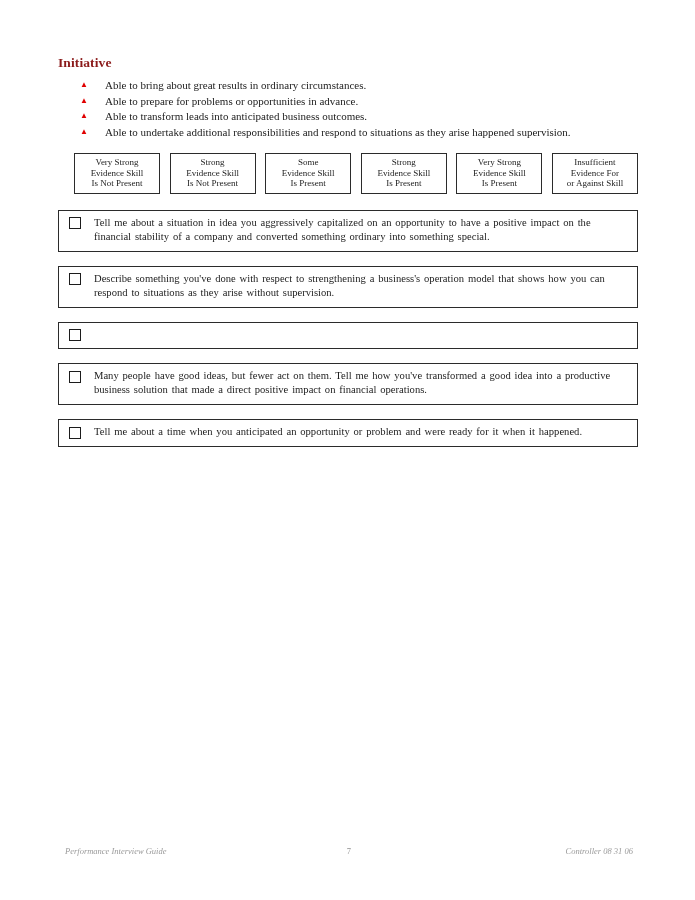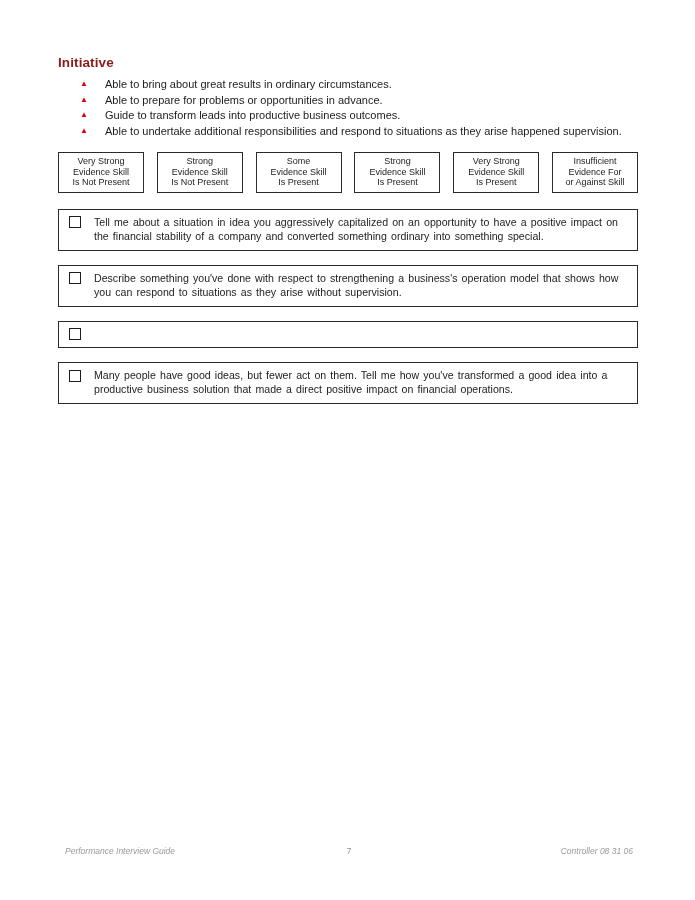--- a/index.html
+++ b/index.html
@@ -5,21 +5,21 @@
   html, body {
     margin: 0;
     padding: 0;
     background: #ffffff;
   }
   .page {
     position: relative;
     width: 695px;
     height: 900px;
     background: #ffffff;
-    font-family: Liberation Sans, sans-serif;
+    font-family: Liberation Serif, serif;
     color: #1c1c1c;
     overflow: hidden;
   }
   .content {
     position: absolute;
     left: 58px;
     top: 55px;
     width: 580px;
   }
   .section-title {
@@ -48,21 +48,21 @@
     width: 10px;
     flex: 0 0 10px;
     margin-right: 15px;
   }
   .bullet-text {
     flex: 1;
   }
   .rating-row {
     display: flex;
     justify-content: space-between;
-    margin: 14px 0 16px 0;
+    margin: 14px 0 16px 16px;
   }
   .rating-box {
     width: 82px;
     border: 1.5px solid #2b2b2b;
     padding: 3px 1px 4px 1px;
     text-align: center;
     font-size: 9px;
     line-height: 10.5px;
     background: #ffffff;
   }
@@ -117,21 +117,21 @@
       <div class="bullet-item">
         <span class="bullet-marker">▲</span>
         <span class="bullet-text">Able to bring about great results in ordinary circumstances.</span>
       </div>
       <div class="bullet-item">
         <span class="bullet-marker">▲</span>
         <span class="bullet-text">Able to prepare for problems or opportunities in advance.</span>
       </div>
       <div class="bullet-item">
         <span class="bullet-marker">▲</span>
-        <span class="bullet-text">Guide to transform leads into productive business outcomes.</span>
+        <span class="bullet-text">Able to transform leads into anticipated business outcomes.</span>
       </div>
       <div class="bullet-item">
         <span class="bullet-marker">▲</span>
         <span class="bullet-text">Able to undertake additional responsibilities and respond to situations as they arise happened supervision.</span>
       </div>
     </div>
 
     <div class="rating-row">
       <div class="rating-box">
         <div>Very Strong</div>
@@ -178,20 +178,24 @@
     <div class="question-box">
       <span class="checkbox"></span>
     </div>
 
 
     <div class="question-box">
       <span class="checkbox"></span>
       <div class="question-text">Many people have good ideas, but fewer act on them. Tell me how you've transformed a good idea into a productive business solution that made a direct positive impact on financial operations.</div>
     </div>
 
+    <div class="question-box">
+      <span class="checkbox"></span>
+      <div class="question-text">Tell me about a time when you anticipated an opportunity or problem and were ready for it when it happened.</div>
+    </div>
 
   </div>
 
   <div class="footer">
     <span class="footer-left">Performance Interview Guide</span>
     <span class="footer-center">7</span>
     <span class="footer-right">Controller 08 31 06</span>
   </div>
 </div>
 

